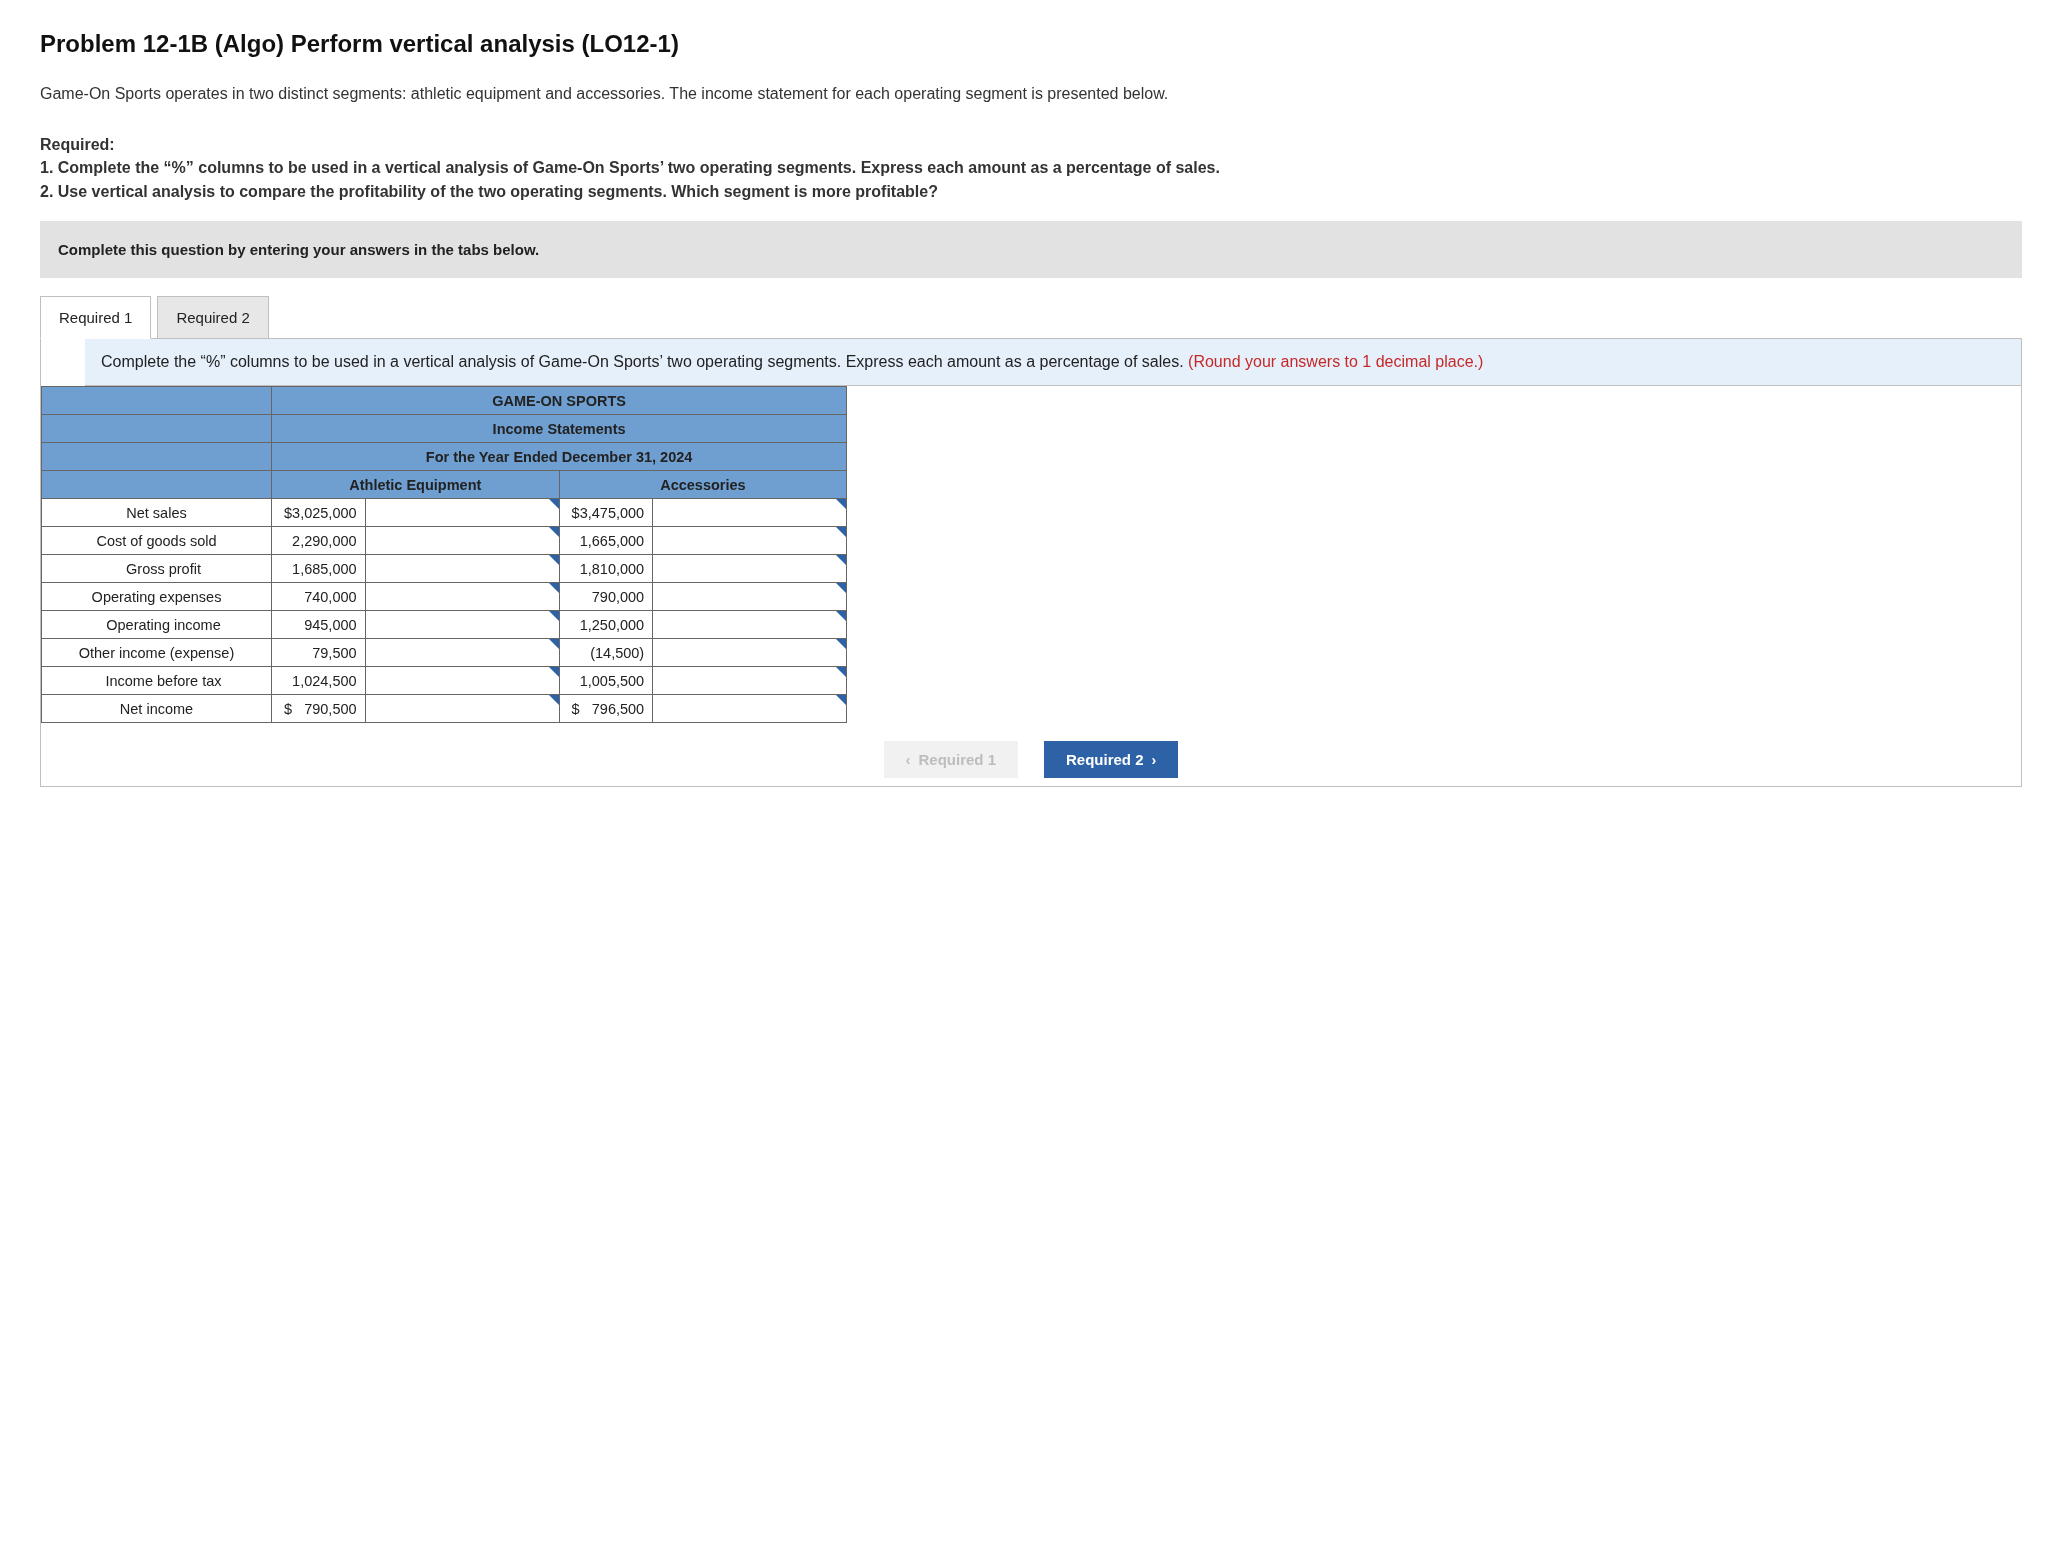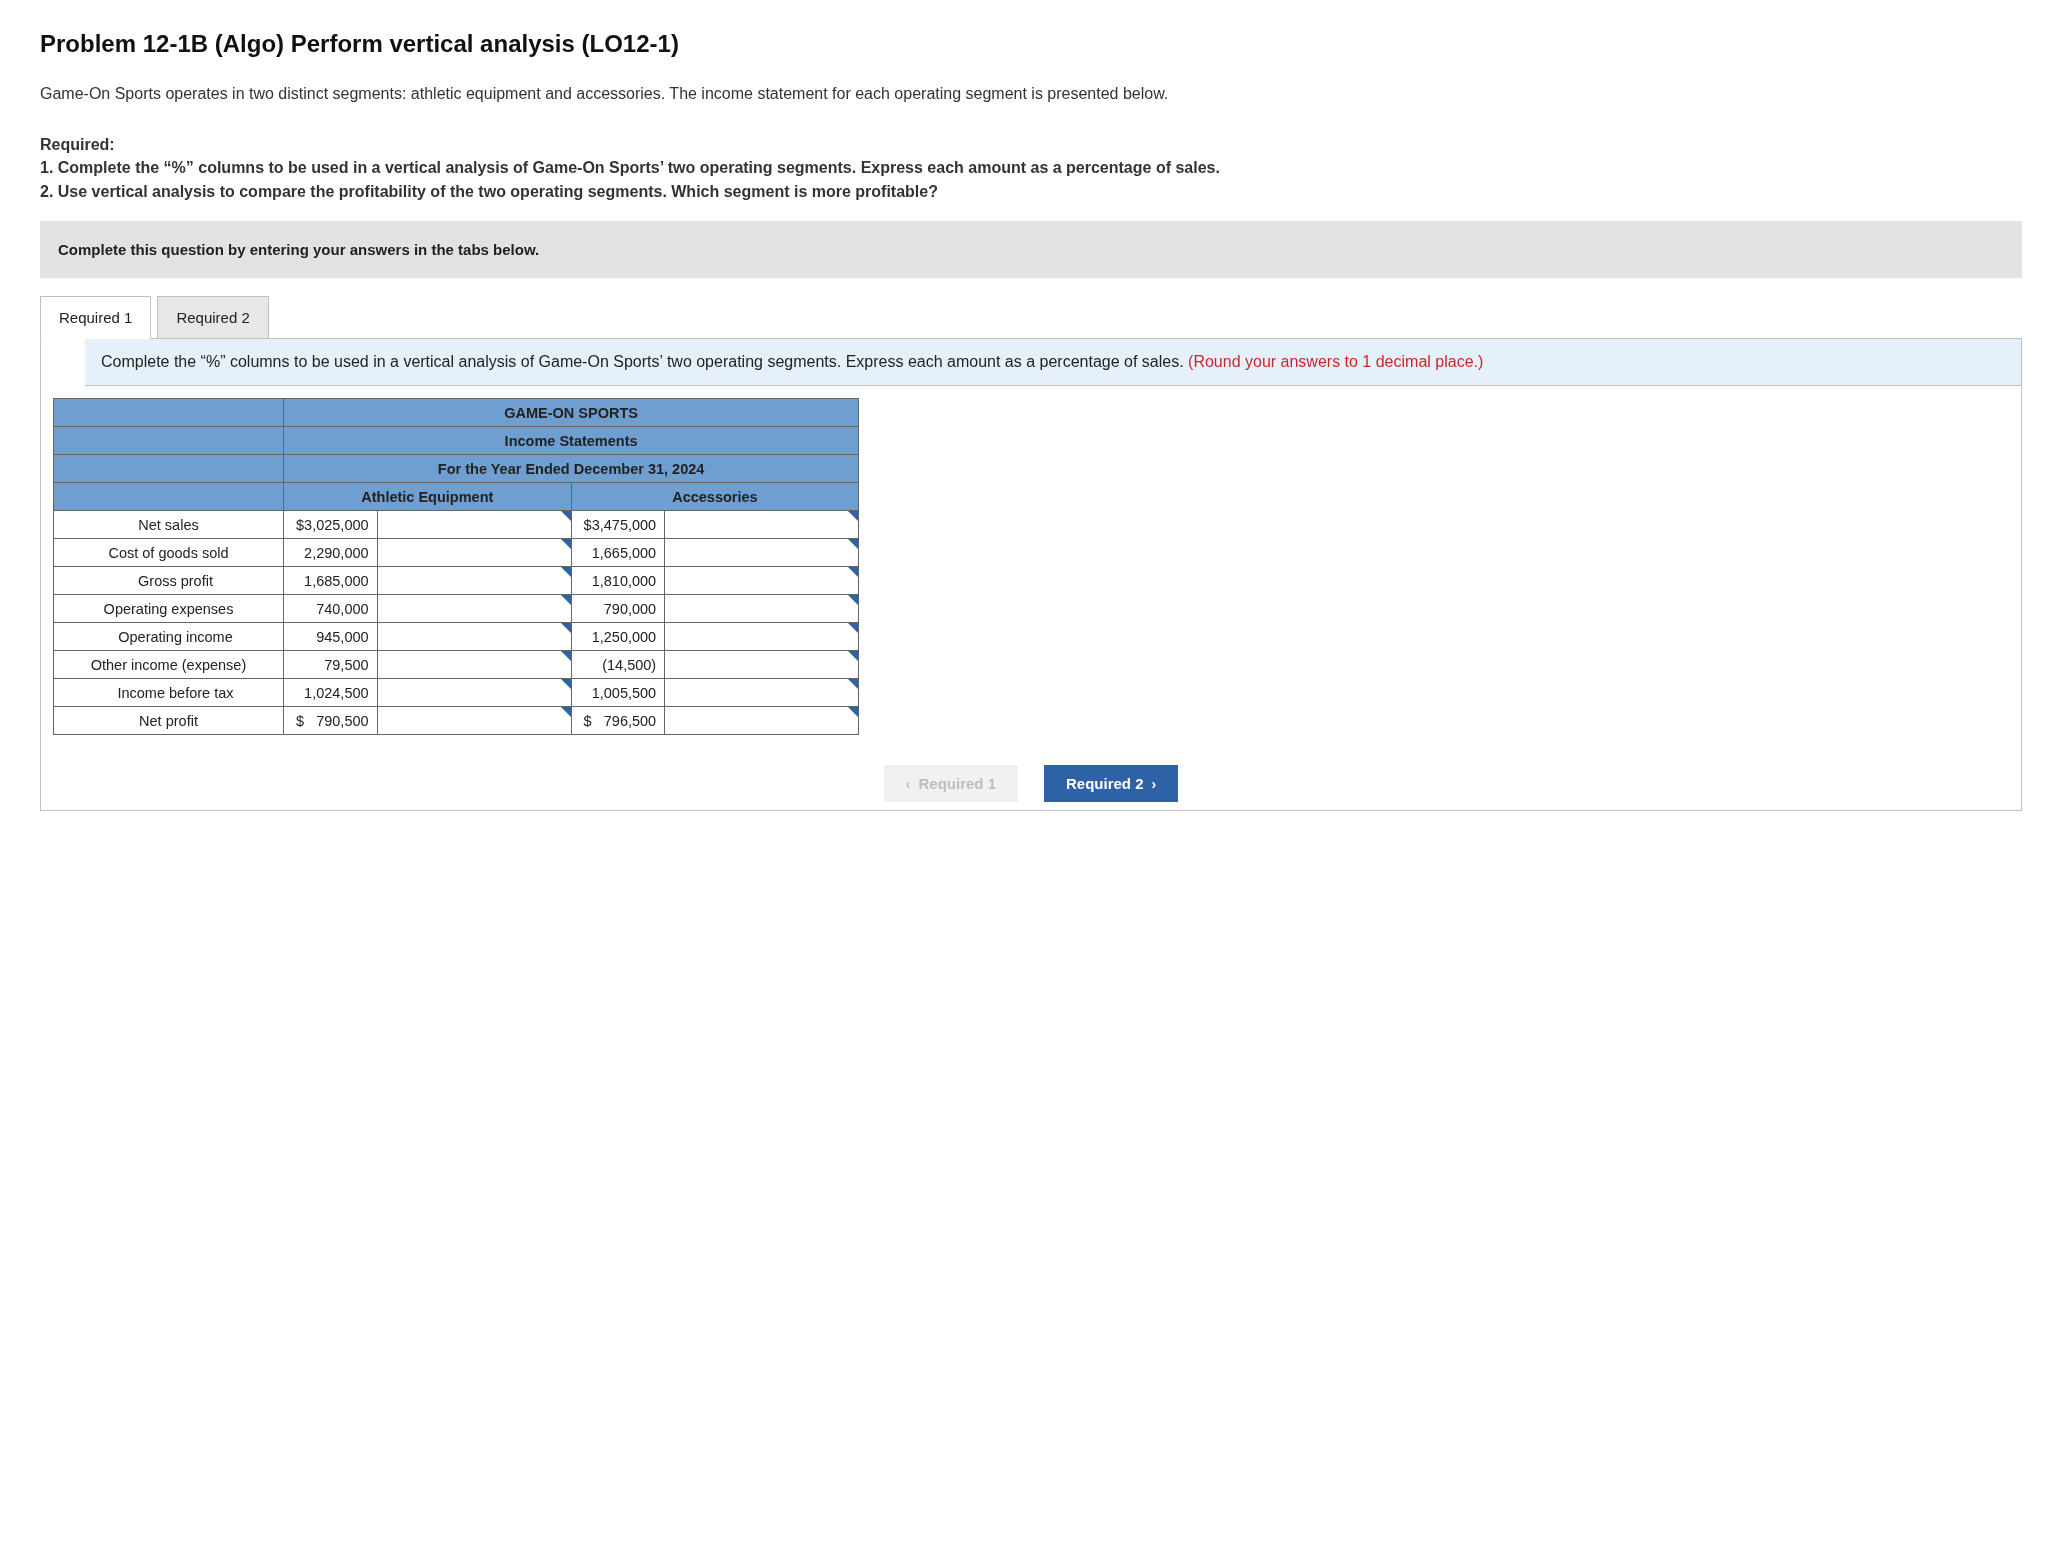--- a/index.html
+++ b/index.html
@@ -60,21 +60,21 @@
   font-size: 16px;
   font-family: Verdana, Arial, sans-serif;
   line-height: 1.4;
   border-bottom: 1px solid #bfbfbf;
   margin-left: 44px;
 }
 .panel-instruction .hint { color: #c62828; }
 .table-wrap { padding: 0; }
 .fin-table {
   border-collapse: collapse;
-  margin: 12px;
+  margin: 0;
 }
 .fin-table th, .fin-table td {
   border: 1px solid #666;
   padding: 4px 8px;
   font-size: 14.5px;
   height: 28px;
 }
 .fin-table th { text-align: center; }
 .hdr-blue { background: #6f9fd0; font-weight: 700; }
 .col-label { width: 230px; text-align: left; }
@@ -221,21 +221,21 @@
             <td class="input-cell"><div class="corner"></div><input type="text" style=""></td>
           </tr>
           <tr>
             <td class="row-label indent1">Income before tax</td>
             <td class="amt-cell">1,024,500</td>
             <td class="input-cell"><div class="corner"></div><input type="text" style=""></td>
             <td class="amt-cell">1,005,500</td>
             <td class="input-cell"><div class="corner"></div><input type="text" style=""></td>
           </tr>
           <tr>
-            <td class="row-label">Net profit</td>
+            <td class="row-label">Net income</td>
             <td class="amt-cell"><span class="dollar">$</span>790,500</td>
             <td class="input-cell"><div class="corner"></div><input type="text" style=""></td>
             <td class="amt-cell"><span class="dollar">$</span>796,500</td>
             <td class="input-cell"><div class="corner"></div><input type="text" style=""></td>
           </tr>
         </tbody>
     </table>
   </div>
 
   <div class="nav-row">

